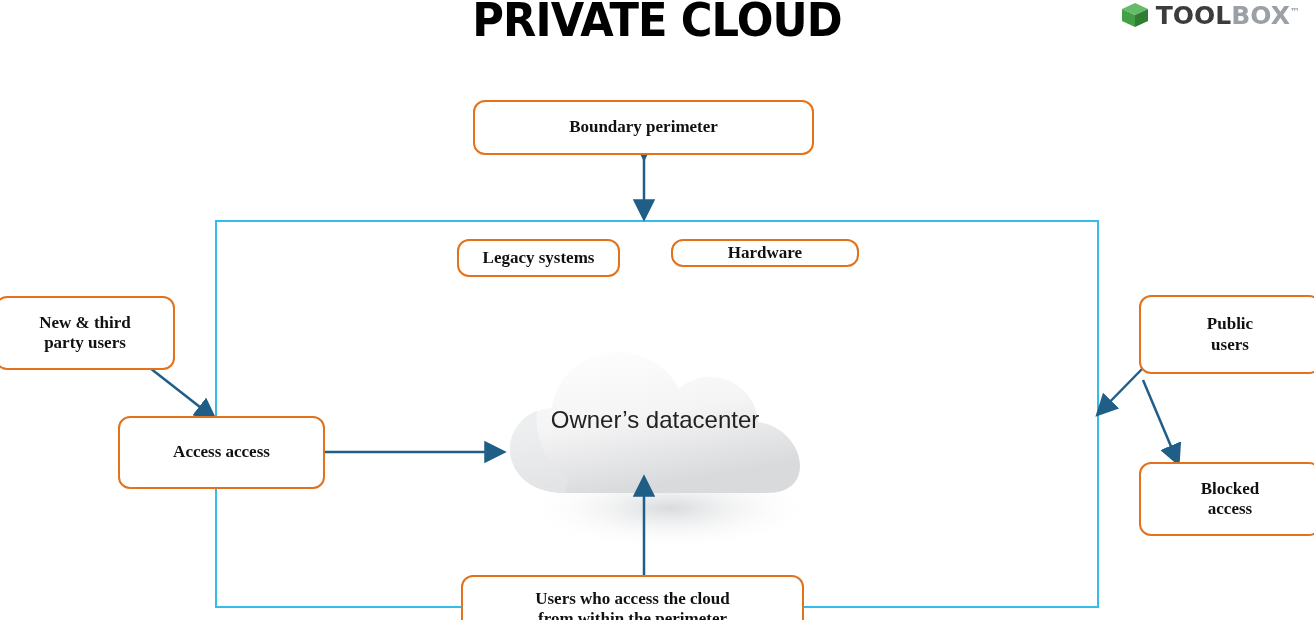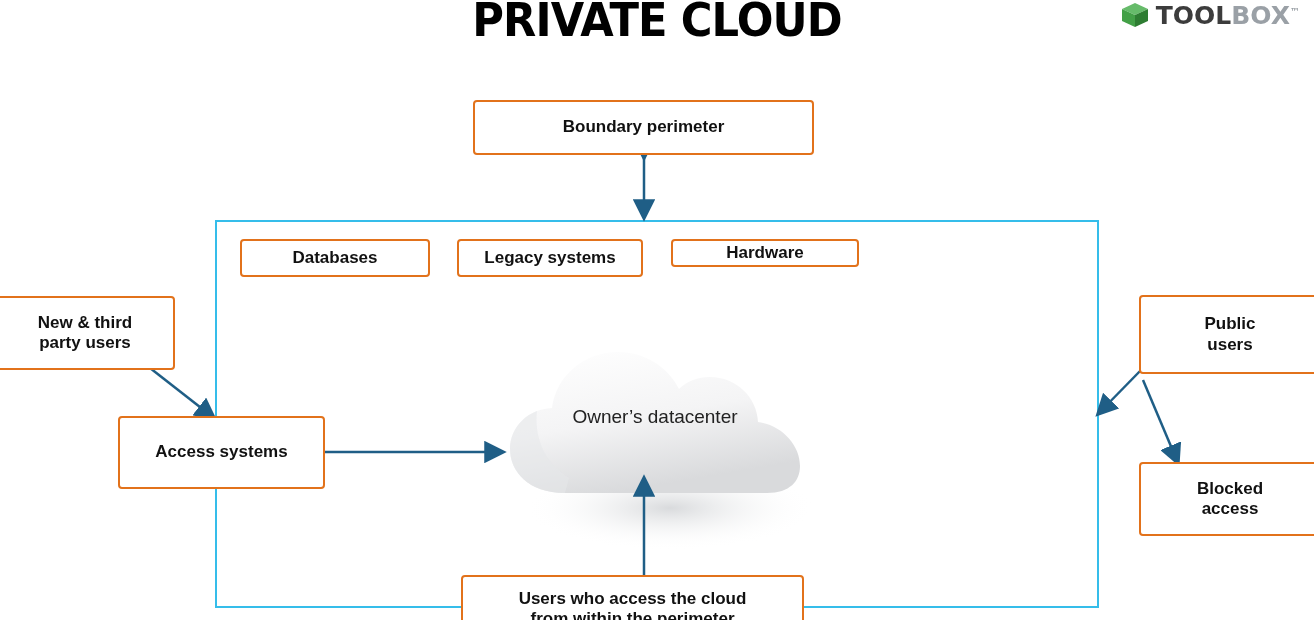--- a/index.html
+++ b/index.html
@@ -61,32 +61,33 @@
   .brand-text .tm {
     font-size: 10px;
     vertical-align: super;
     color: #9aa0a6;
   }
   
   .obox {
     position: absolute;
     box-sizing: border-box;
     border: 2.5px solid #E2721B;
-    border-radius: 4px;
+    border-radius: 12px;
     background: #ffffff;
     display: flex;
     align-items: center;
     justify-content: center;
     text-align: center;
     font-weight: bold;
     font-size: 17px;
     line-height: 1.2;
     color: #111111;
     padding: 4px 10px;
     z-index: 6;
+    font-family: Liberation Serif, serif;
   }
   
   .container-box {
     position: absolute;
     left: 215px;
     top: 212px;
     width: 884px;
     height: 388px;
     border: 2px solid #35BDEA;
     box-sizing: border-box;
@@ -101,21 +102,21 @@
     width: 370px;
     height: 250px;
     z-index: 3;
   }
   .cloud-label {
     position: absolute;
     left: 470px;
     top: 398px;
     width: 370px;
     text-align: center;
-    font-size: 19px;
+    font-size: 24px;
     color: #222;
     z-index: 5;
     font-family: "Liberation Sans", sans-serif;
   }
   
   #arrows {
     position: absolute;
     left: 0; top: 0;
     width: 1314px;
     height: 620px;
@@ -191,27 +192,26 @@
 
     <line x1="1143" y1="360" x2="1098" y2="406" stroke="#1F5E86" stroke-width="2.5" marker-end="url(#ah)"></line>
 
     <line x1="1143" y1="372" x2="1178" y2="455" stroke="#1F5E86" stroke-width="2.5" marker-end="url(#ah)"></line>
 
     <line x1="644" y1="570" x2="644" y2="470" stroke="#1F5E86" stroke-width="2.5" marker-end="url(#ah)"></line>
   </svg>
 
   <div class="obox" style="left:473px; top:92px; width:341px; height:55px;">Boundary perimeter</div>
 
-  <div class="obox" style="left:240px; top:231px; width:190px; height:38px;">Databases</div>
-  <div class="obox" style="left:457px; top:231px; width:186px; height:38px;">Legacy systems</div>
+  <div class="obox" style="left:457px; top:231px; width:163px; height:38px;">Legacy systems</div>
   <div class="obox" style="left:671px; top:231px; width:188px; height:28px;">Hardware</div>
 
   <div class="obox" style="left:-5px; top:288px; width:180px; height:74px; white-space:pre-line;">New &amp; third
 party users</div>
-  <div class="obox" style="left:118px; top:408px; width:207px; height:73px;">Access systems</div>
+  <div class="obox" style="left:118px; top:408px; width:207px; height:73px;">Access access</div>
 
   <div class="obox" style="left:1139px; top:287px; width:182px; height:79px; white-space:pre-line;">Public
 users</div>
   <div class="obox" style="left:1139px; top:454px; width:182px; height:74px; white-space:pre-line;">Blocked
 access</div>
 
   <div class="obox" style="left:461px; top:567px; width:343px; height:68px; white-space:pre-line;">Users who access the cloud
 from within the perimeter</div>
 
 </div>

